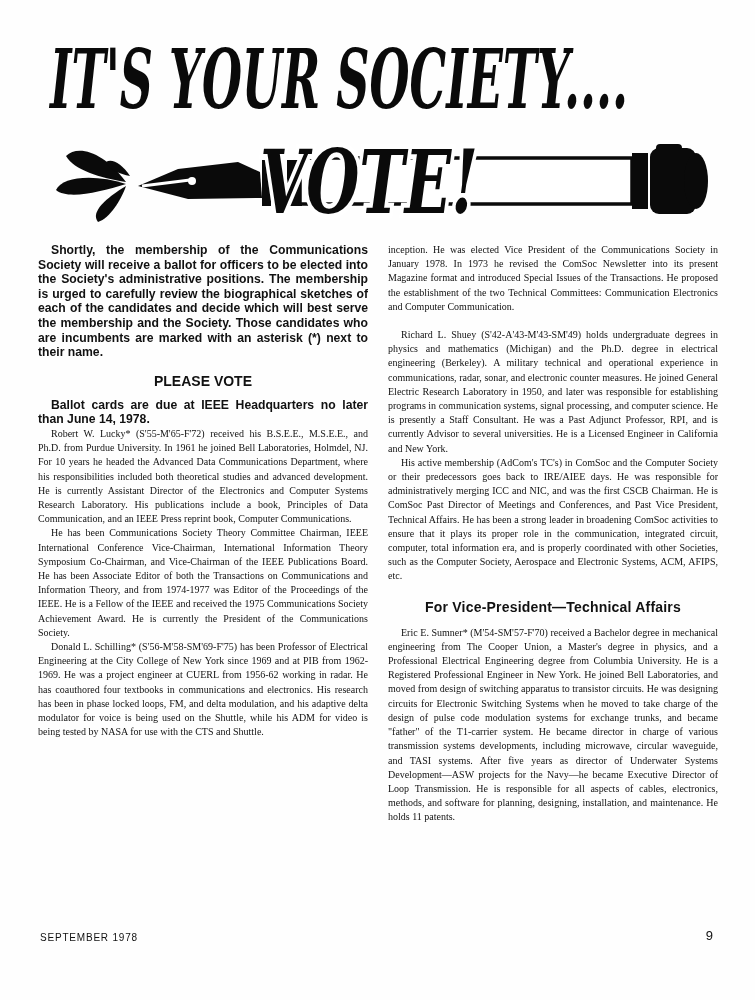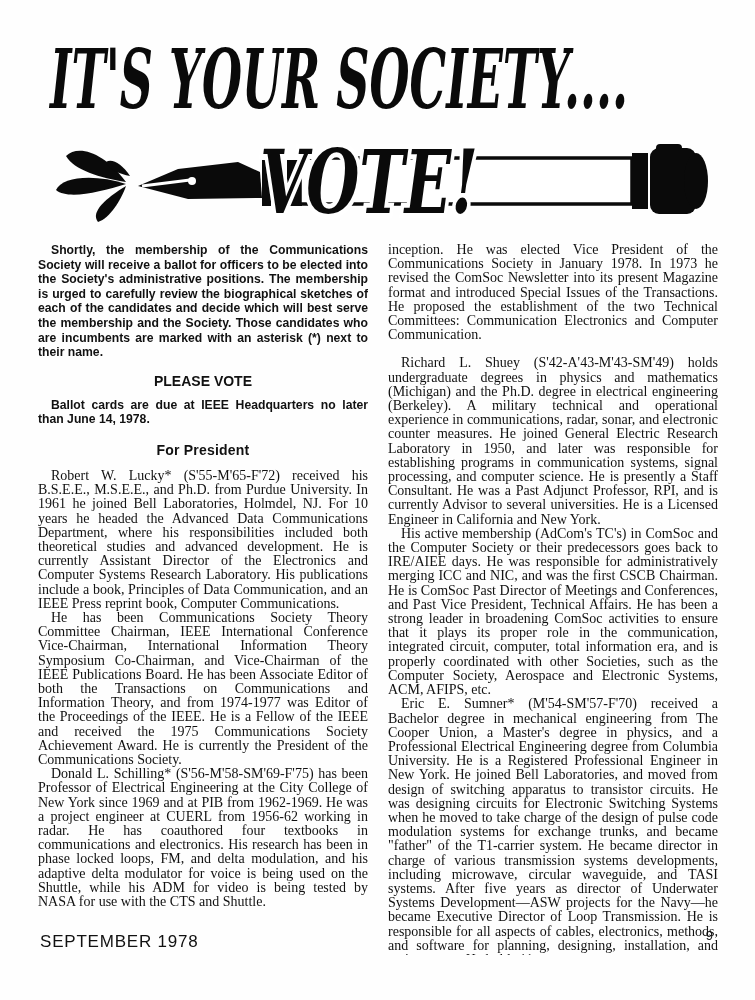--- a/index.html
+++ b/index.html
@@ -17,36 +17,36 @@
     display:flex; gap:20px; overflow:hidden;
   }
   .col { width:332px; overflow:hidden; }
   p { margin:0; }
   .sans-par {
     font-family:"Liberation Sans", sans-serif; font-weight:bold;
     font-size:12.2px; line-height:14.6px; text-align:justify;
   }
   .serif-par {
     font-family:"Liberation Serif", serif;
-    font-size:14px; line-height:14.2px; text-align:justify;
+    font-size:10px; line-height:14.2px; text-align:justify;
   }
   .indent { text-indent:13px; }
   .please-vote {
     font-family:"Liberation Sans", sans-serif; font-weight:bold;
     font-size:14px; text-align:center; margin:13px 0 9px;
   }
   .heading {
     font-family:"Liberation Sans", sans-serif; font-weight:bold;
     font-size:14px; text-align:center; margin:15px 0 11px; letter-spacing:.2px;
   }
   .bio b { font-weight:normal; }
   
   .footer-left {
     position:absolute; left:40px; top:932px;
-    font-family:"Liberation Sans", sans-serif; font-size:17px; letter-spacing:.8px;
+    font-family:"Liberation Sans", sans-serif; font-size:10px; letter-spacing:.8px;
   }
   .footer-right {
     position:absolute; right:42px; top:928px;
     font-family:"Liberation Sans", sans-serif; font-size:13px;
   }
 </style>
 </head>
 <body>
 
 <div class="page">
@@ -87,35 +87,35 @@
 
   <div class="columns">
 
     <div class="col">
       <p class="sans-par indent">Shortly, the membership of the Communications Society will receive a ballot for officers to be elected into the Society's administrative positions. The membership is urged to carefully review the biographical sketches of each of the candidates and decide which will best serve the membership and the Society. Those candidates who are incumbents are marked with an asterisk (*) next to their name.</p>
 
       <div class="please-vote">PLEASE VOTE</div>
 
       <p class="sans-par indent">Ballot cards are due at IEEE Headquarters no later than June 14, 1978.</p>
 
-      <div class="heading">For President</div>
 
       <p class="serif-par indent bio"><b>Robert W. Lucky*</b> <span>(S'55-M'65-F'72) received his B.S.E.E., M.S.E.E., and Ph.D. from Purdue University. In 1961 he joined Bell Laboratories, Holmdel, NJ. For 10 years he headed the Advanced Data Communications Department, where his responsibilities included both theoretical studies and advanced development. He is currently Assistant Director of the Electronics and Computer Systems Research Laboratory. His publications include a book, Principles of Data Communication, and an IEEE Press reprint book, Computer Communications.</span></p>
       <p class="serif-par indent">He has been Communications Society Theory Committee Chairman, IEEE International Conference Vice-Chairman, International Information Theory Symposium Co-Chairman, and Vice-Chairman of the IEEE Publications Board. He has been Associate Editor of both the Transactions on Communications and Information Theory, and from 1974-1977 was Editor of the Proceedings of the IEEE. He is a Fellow of the IEEE and received the 1975 Communications Society Achievement Award. He is currently the President of the Communications Society.</p>
 
 
       <p class="serif-par indent bio"><b>Donald L. Schilling*</b> <span>(S'56-M'58-SM'69-F'75) has been Professor of Electrical Engineering at the City College of New York since 1969 and at PIB from 1962-1969. He was a project engineer at CUERL from 1956-62 working in radar. He has coauthored four textbooks in communications and electronics. His research has been in phase locked loops, FM, and delta modulation, and his adaptive delta modulator for voice is being used on the Shuttle, while his ADM for video is being tested by NASA for use with the CTS and Shuttle.</span></p>
     </div>
 
     <div class="col">
       <p class="serif-par">inception. He was elected Vice President of the Communications Society in January 1978. In 1973 he revised the ComSoc Newsletter into its present Magazine format and introduced Special Issues of the Transactions. He proposed the establishment of the two Technical Committees: Communication Electronics and Computer Communication.</p>
 
       <p class="serif-par indent bio" style="margin-top:14px"><b>Richard L. Shuey</b> <span>(S'42-A'43-M'43-SM'49) holds undergraduate degrees in physics and mathematics (Michigan) and the Ph.D. degree in electrical engineering (Berkeley). A military technical and operational experience in communications, radar, sonar, and electronic counter measures. He joined General Electric Research Laboratory in 1950, and later was responsible for establishing programs in communication systems, signal processing, and computer science. He is presently a Staff Consultant. He was a Past Adjunct Professor, RPI, and is currently Advisor to several universities. He is a Licensed Engineer in California and New York.</span></p>
       <p class="serif-par indent">His active membership (AdCom's TC's) in ComSoc and the Computer Society or their predecessors goes back to IRE/AIEE days. He was responsible for administratively merging ICC and NIC, and was the first CSCB Chairman. He is ComSoc Past Director of Meetings and Conferences, and Past Vice President, Technical Affairs. He has been a strong leader in broadening ComSoc activities to ensure that it plays its proper role in the communication, integrated circuit, computer, total information era, and is properly coordinated with other Societies, such as the Computer Society, Aerospace and Electronic Systems, ACM, AFIPS, etc.</p>
 
+      <div class="heading">For Vice-President—Technical Affairs</div>
 
       <p class="serif-par indent bio"><b>Eric E. Sumner*</b> <span>(M'54-SM'57-F'70) received a Bachelor degree in mechanical engineering from The Cooper Union, a Master's degree in physics, and a Professional Electrical Engineering degree from Columbia University. He is a Registered Professional Engineer in New York. He joined Bell Laboratories, and moved from design of switching apparatus to transistor circuits. He was designing circuits for Electronic Switching Systems when he moved to take charge of the design of pulse code modulation systems for exchange trunks, and became "father" of the T1-carrier system. He became director in charge of various transmission systems developments, including microwave, circular waveguide, and TASI systems. After five years as director of Underwater Systems Development—ASW projects for the Navy—he became Executive Director of Loop Transmission. He is responsible for all aspects of cables, electronics, methods, and software for planning, designing, installation, and maintenance. He holds 11 patents.</span></p>
     </div>
 
   </div>
 
   <div class="footer-left">SEPTEMBER 1978</div>
   <div class="footer-right">9</div>
 
 </div>

